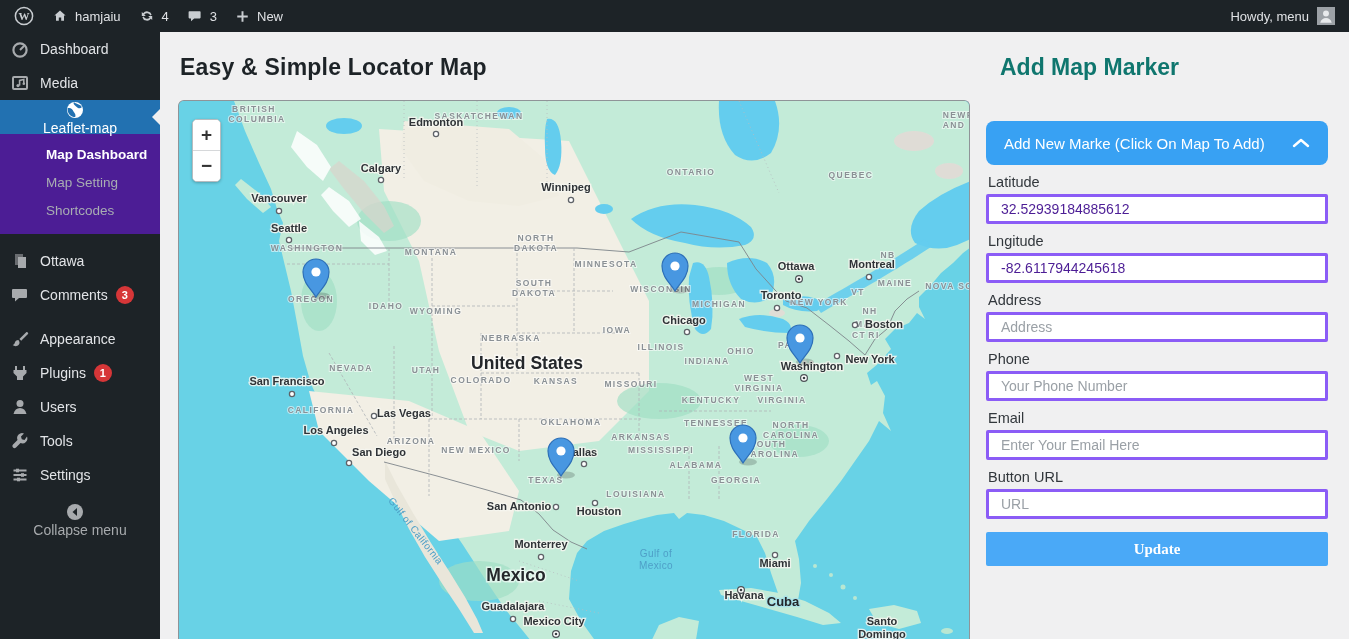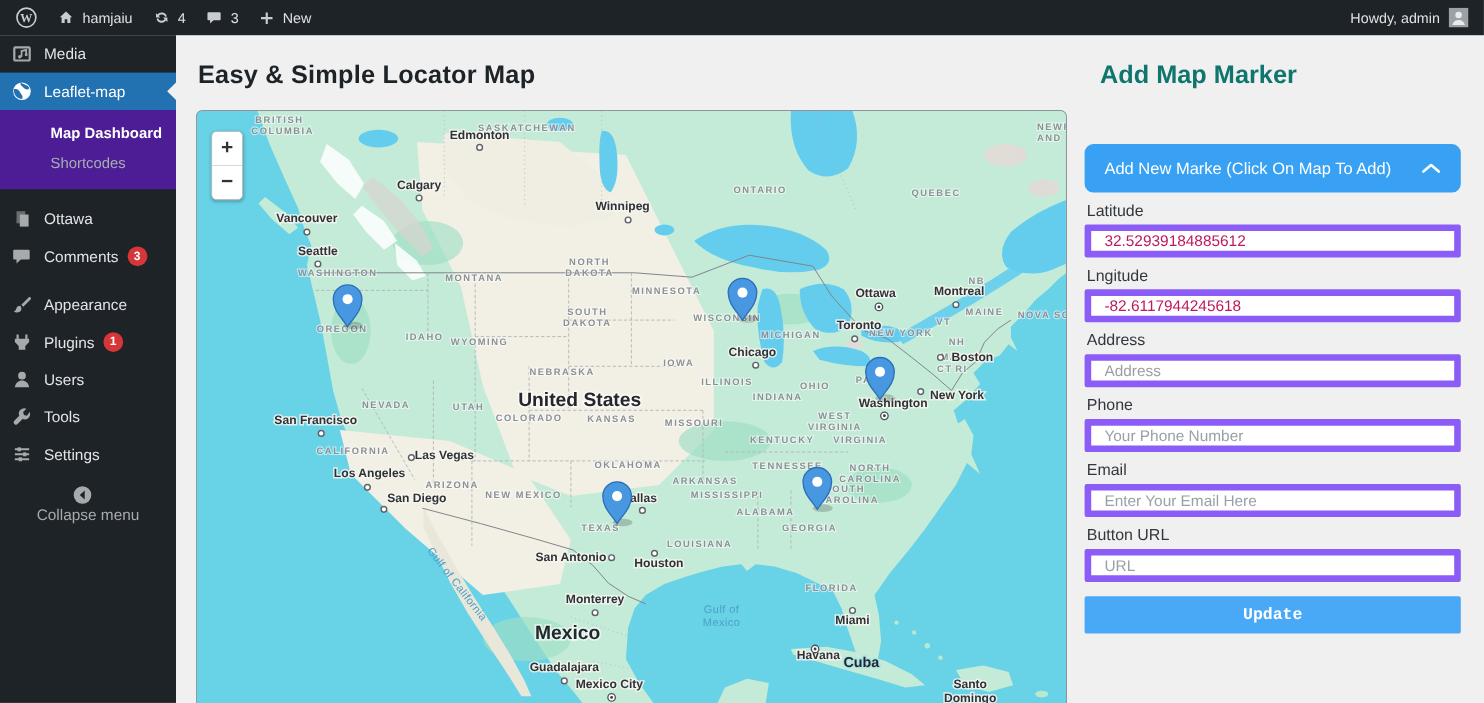--- a/index.html
+++ b/index.html
@@ -10,21 +10,21 @@
   .adminbar .grp { display:flex; align-items:center; gap:7px; margin-right:18px; cursor:pointer; }
   .adminbar svg { display:block; }
   .adminbar .txt { color:#dfe1e4; }
   .ab-right { margin-left:auto; display:flex; align-items:center; gap:8px; }
 
   
   .sidebar { position:absolute; left:0; top:32px; width:160px; bottom:0; background:#1d2327; color:#e2e4e7; font-size:14px; }
   .sb-item { display:flex; align-items:center; height:34px; padding:0 10px; cursor:pointer; }
   .sb-item .ic { width:20px; height:20px; margin-right:10px; color:#a7aaad; flex:0 0 20px; }
   .sb-item.gap { margin-top:10px; }
-  .sb-item.active { background:#2271b1; color:#fff; position:relative; }
+  .sb-item.active { background:#2271b1; color:#fff; position:relative;flex-direction:column; }
   .sb-item.active .ic { color:#fff; }
   .sb-item.active::after { content:""; position:absolute; right:0; top:50%; margin-top:-8px; border:8px solid transparent; border-right-color:#f0f0f1; }
   .sb-item.muted { color:#a7aaad;flex-direction:column; }
   .sb-sub { background:#4c1d95; padding:7px 0 9px 0; }
   .sb-subitem { padding:5px 8px 5px 46px; color:#a8adb2; font-size:13.5px; cursor:pointer; line-height:18px; }
   .sb-subitem.current { color:#fff; font-weight:bold; }
   .badge { margin-left:8px; min-width:18px; height:18px; padding:0 5px; background:#d63638; color:#fff; border-radius:9px; font-size:11px; line-height:18px; text-align:center; font-weight:bold; }
 
   
   .main { position:absolute; left:160px; top:32px; right:0; bottom:0; background:#f0f0f1; overflow:hidden; }
@@ -40,27 +40,27 @@
   
   .lbl-s { font:bold 8.5px "Liberation Sans",sans-serif; fill:#8a9095; letter-spacing:1.4px; text-anchor:middle; paint-order:stroke; stroke:#ffffff; stroke-width:2px; stroke-opacity:.55; }
   .lbl-c { font:bold 11px "Liberation Sans",sans-serif; fill:#2f3337; text-anchor:middle; paint-order:stroke; stroke:#f6f6f0; stroke-width:2.6px; stroke-opacity:.85; }
   .lbl-n { font:bold 17.5px "Liberation Sans",sans-serif; fill:#24272b; text-anchor:middle; paint-order:stroke; stroke:#ffffff; stroke-width:3px; stroke-opacity:.6; }
   .lbl-n2 { font:bold 13px "Liberation Sans",sans-serif; fill:#24272b; text-anchor:middle; paint-order:stroke; stroke:#9fe0ef; stroke-width:2.4px; stroke-opacity:.7; }
   .lbl-w { font:10px "Liberation Sans",sans-serif; fill:#4e9fc7; text-anchor:middle; letter-spacing:.4px; }
 
   
   .panel { position:absolute; left:820px; top:0; width:354px; bottom:0; }
   .panel h2 { margin:22px 0 0 20px; font-size:23px; font-weight:bold; color:#0f766e; }
-  .panel-body { margin-top:50px; padding:0 6px; }
+  .panel-body { margin-top:40px; padding:0 6px; }
   .accordion { height:44px; background:#38a1f3; border-radius:8px; color:#fff; display:flex; align-items:center; padding:0 18px; font-size:15px; cursor:pointer; }
   .accordion .chev { margin-left:auto; }
   .f-label { margin:9px 2px 4px 2px; font-size:14.5px; font-weight:500; color:#32373c; }
-  .f-input { width:100%; height:30px; background:#fff; border:6px solid #8b5cf6; border-radius:2px; padding:0 12px; font-size:14px; color:#be185d; font-family:"Liberation Sans",sans-serif; }
+  .f-input { width:100%; height:30px; background:#fff; border:3px solid #8b5cf6; border-radius:2px; padding:0 12px; font-size:14px; color:#4c1d95; font-family:"Liberation Sans",sans-serif; }
   .f-input::placeholder { color:#9aa0a6; }
-  .btn-update { display:block; width:100%; height:34px; margin-top:13px; background:#4aa9f7; border:none; border-radius:2px; color:#fff; font-size:15px; font-weight:bold; cursor:pointer; font-family:Liberation Mono, monospace; }
+  .btn-update { display:block; width:100%; height:34px; margin-top:13px; background:#4aa9f7; border:none; border-radius:2px; color:#fff; font-size:15px; font-weight:bold; cursor:pointer; font-family:Liberation Serif, serif; }
   .custom-acc { margin-top:15px; height:48px; background:#0d2b3e; border-radius:8px; color:#fff; display:flex; align-items:center; padding:0 18px; font-size:15px; cursor:pointer; }
   .custom-acc .chev { margin-left:auto; }
 </style>
 </head>
 <body>
 
 <div class="adminbar">
   <span class="grp">
     <svg width="20" height="20" viewBox="0 0 20 20">
       <circle cx="10" cy="10" r="8.6" fill="none" stroke="#c9cdd1" stroke-width="1.5"></circle>
@@ -85,49 +85,57 @@
       </svg>
     <span class="txt">3</span>
   </span>
   <span class="grp">
     <svg width="15" height="15" viewBox="0 0 20 20">
         <path d="M8.7 3h2.6v5.7H17v2.6h-5.7V17H8.7v-5.7H3V8.7h5.7z" fill="#c9cdd1"></path>
       </svg>
     <span class="txt">New</span>
   </span>
   <span class="ab-right">
-    <span class="txt">Howdy, admin</span>
+    <span class="txt">Howdy, menu</span>
     <svg width="18" height="18" viewBox="0 0 20 20">
         <rect width="20" height="20" fill="#9ca1a6"></rect>
         <circle cx="10" cy="7.3" r="3.3" fill="#e8eaec"></circle>
         <path d="M3.6 17.5c1-3.6 3.3-5.2 6.4-5.2s5.4 1.6 6.4 5.2z" fill="#e8eaec"></path>
       </svg>
   </span>
 </div>
 
 <aside class="sidebar">
   <nav id="sidebar-nav">
       <div class="sb-item">
         <svg viewBox="0 0 20 20" class="ic">
+          <circle cx="10" cy="11" r="6.6" fill="none" stroke="currentColor" stroke-width="2.2"></circle>
+          <path d="M10 11 L14.2 6.8" stroke="currentColor" stroke-width="2"></path>
+        </svg>
+        <span>Dashboard</span>
+      </div>
+      <div class="sb-item">
+        <svg viewBox="0 0 20 20" class="ic">
           <rect x="3" y="4" width="14" height="12" rx="1" fill="none" stroke="currentColor" stroke-width="2"></rect>
           <circle cx="8" cy="12.6" r="1.6" fill="currentColor"></circle>
           <path d="M9.6 12.6V7.4l4.2-1v4.4" stroke="currentColor" stroke-width="1.6" fill="none"></path>
           <circle cx="13.8" cy="10.8" r="1.3" fill="currentColor"></circle>
         </svg>
         <span>Media</span>
       </div>
       <div class="sb-item active">
         <svg viewBox="0 0 20 20" class="ic">
           <circle cx="10" cy="10" r="8" fill="#fff"></circle>
           <path d="M2.6 8.2c3-1 4.8 1 5.8 3s2.8 3 1.8 5.8C6 17 2.2 13.6 2.6 8.2zM9 2.2c3 2 6.8 2 7.8 5-2 2-4 1-6-1s-2.8-2.6-1.8-4z" fill="#2271b1"></path>
         </svg>
         <span>Leaflet-map</span>
       </div>
       <div class="sb-sub">
         <div class="sb-subitem current">Map Dashboard</div>
+        <div class="sb-subitem">Map Setting</div>
         <div class="sb-subitem">Shortcodes</div>
       </div>
       <div class="sb-item gap">
         <svg viewBox="0 0 20 20" class="ic">
           <path d="M5 3h8v11H5z" fill="currentColor" opacity=".55"></path>
           <path d="M8 6h8v11H8z" fill="currentColor"></path>
         </svg>
         <span>Ottawa</span>
       </div>
       <div class="sb-item">

